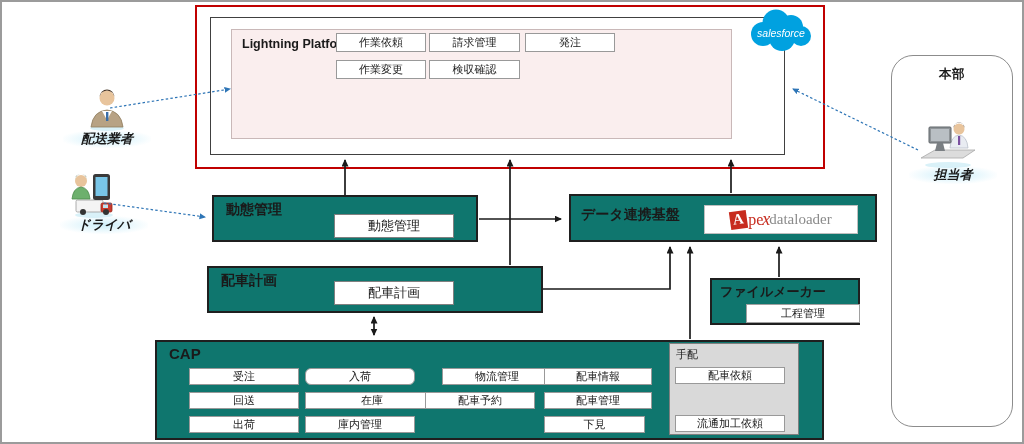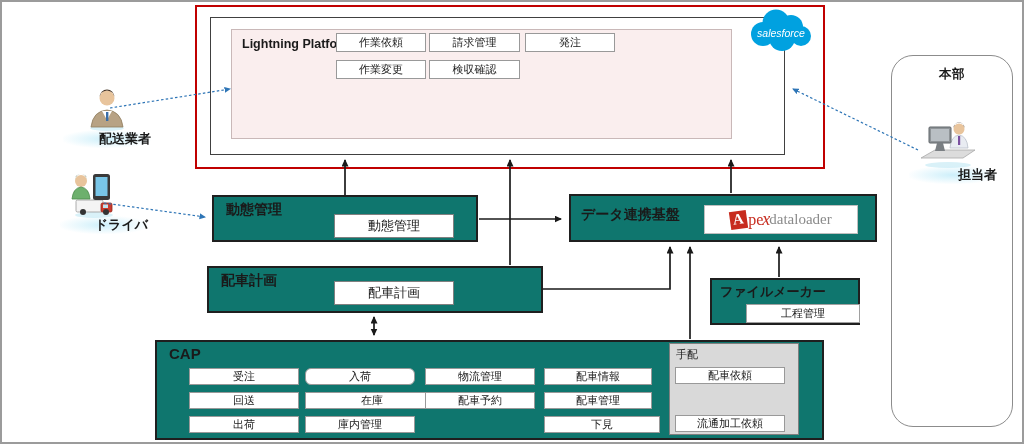--- a/index.html
+++ b/index.html
@@ -5,22 +5,22 @@
   html,body{margin:0;padding:0;background:#fff;}
   #stage{
     position:relative;width:1024px;height:444px;background:#ffffff;
     border:2px solid #9b9b9b;box-sizing:border-box;overflow:hidden;
     font-family:"Liberation Sans",sans-serif;color:#1a1a1a;
   }
   .abs{position:absolute;box-sizing:border-box;}
   
   .side-panel{border:1.5px solid #8c8c8c;border-radius:22px;background:#fff;}
   .side-title{font-weight:bold;font-size:12.5px;text-align:center;padding-top:10px;letter-spacing:.5px;}
-  .actor-label{font-weight:bold;font-size:13px;text-align:right;
-    background:radial-gradient(ellipse at center,#cdeffa 0%,rgba(255,255,255,0) 75%);}
+  .actor-label{font-weight:bold;font-size:13px;text-align:center;
+    background:radial-gradient(ellipse at center,#cdeffa 0%,rgba(255,255,255,0) 75%);font-style:italic;}
   
   .red-box{border:2.5px solid #C00000;background:transparent;}
   .white-box{border:1.5px solid #404040;background:#fff;}
   .pink-box{border:1px solid #c9b8b8;background:#faeeee;}
   .lp-title{font-weight:bold;font-size:12.5px;}
   .btn{background:#fff;border:1px solid #999;display:flex;align-items:center;justify-content:center;
     font-size:11px;line-height:1;white-space:nowrap;}
   
   .module{background:#0f766e;border:2px solid #1f1f1f;}
   .module-title{font-weight:bold;font-size:14px;padding:4px 0 0 12px;}
@@ -138,25 +138,25 @@
 
   <div class="abs module" style="left:153px;top:338px;width:669px;height:100px;">
     <div class="cap-title">CAP</div>
   </div>
   <div class="abs btn" style="left:187px;top:366px;width:110px;height:17px;">受注</div>
   <div class="abs btn" style="left:187px;top:390px;width:110px;height:17px;">回送</div>
   <div class="abs btn" style="left:187px;top:414px;width:110px;height:17px;">出荷</div>
   <div class="abs btn" style="left:303px;top:366px;width:110px;height:17px;border-radius:6px;">入荷</div>
   <div class="abs btn" style="left:303px;top:390px;width:134px;height:17px;">在庫</div>
   <div class="abs btn" style="left:303px;top:414px;width:110px;height:17px;">庫内管理</div>
-  <div class="abs btn" style="left:423px;top:366px;width:110px;height:17px;">物流管理</div>
+  <div class="abs btn" style="left:440px;top:366px;width:110px;height:17px;">物流管理</div>
   <div class="abs btn" style="left:423px;top:390px;width:110px;height:17px;">配車予約</div>
   <div class="abs btn" style="left:542px;top:366px;width:108px;height:17px;">配車情報</div>
   <div class="abs btn" style="left:542px;top:390px;width:108px;height:17px;">配車管理</div>
-  <div class="abs btn" style="left:542px;top:414px;width:116px;height:17px;">下見</div>
+  <div class="abs btn" style="left:542px;top:414px;width:101px;height:17px;">下見</div>
 
   <div class="abs tehai-box" style="left:667px;top:341px;width:130px;height:92px;">
     <div class="tehai-title">手配</div>
   </div>
   <div class="abs btn" style="left:673px;top:365px;width:110px;height:17px;">配車依頼</div>
   <div class="abs btn" style="left:673px;top:413px;width:110px;height:17px;">流通加工依頼</div>
 
   <svg class="overlay" width="1024" height="444">
     <defs>
       <marker id="ah" markerWidth="9" markerHeight="8" refX="6.5" refY="3.5" orient="auto" markerUnits="userSpaceOnUse">

